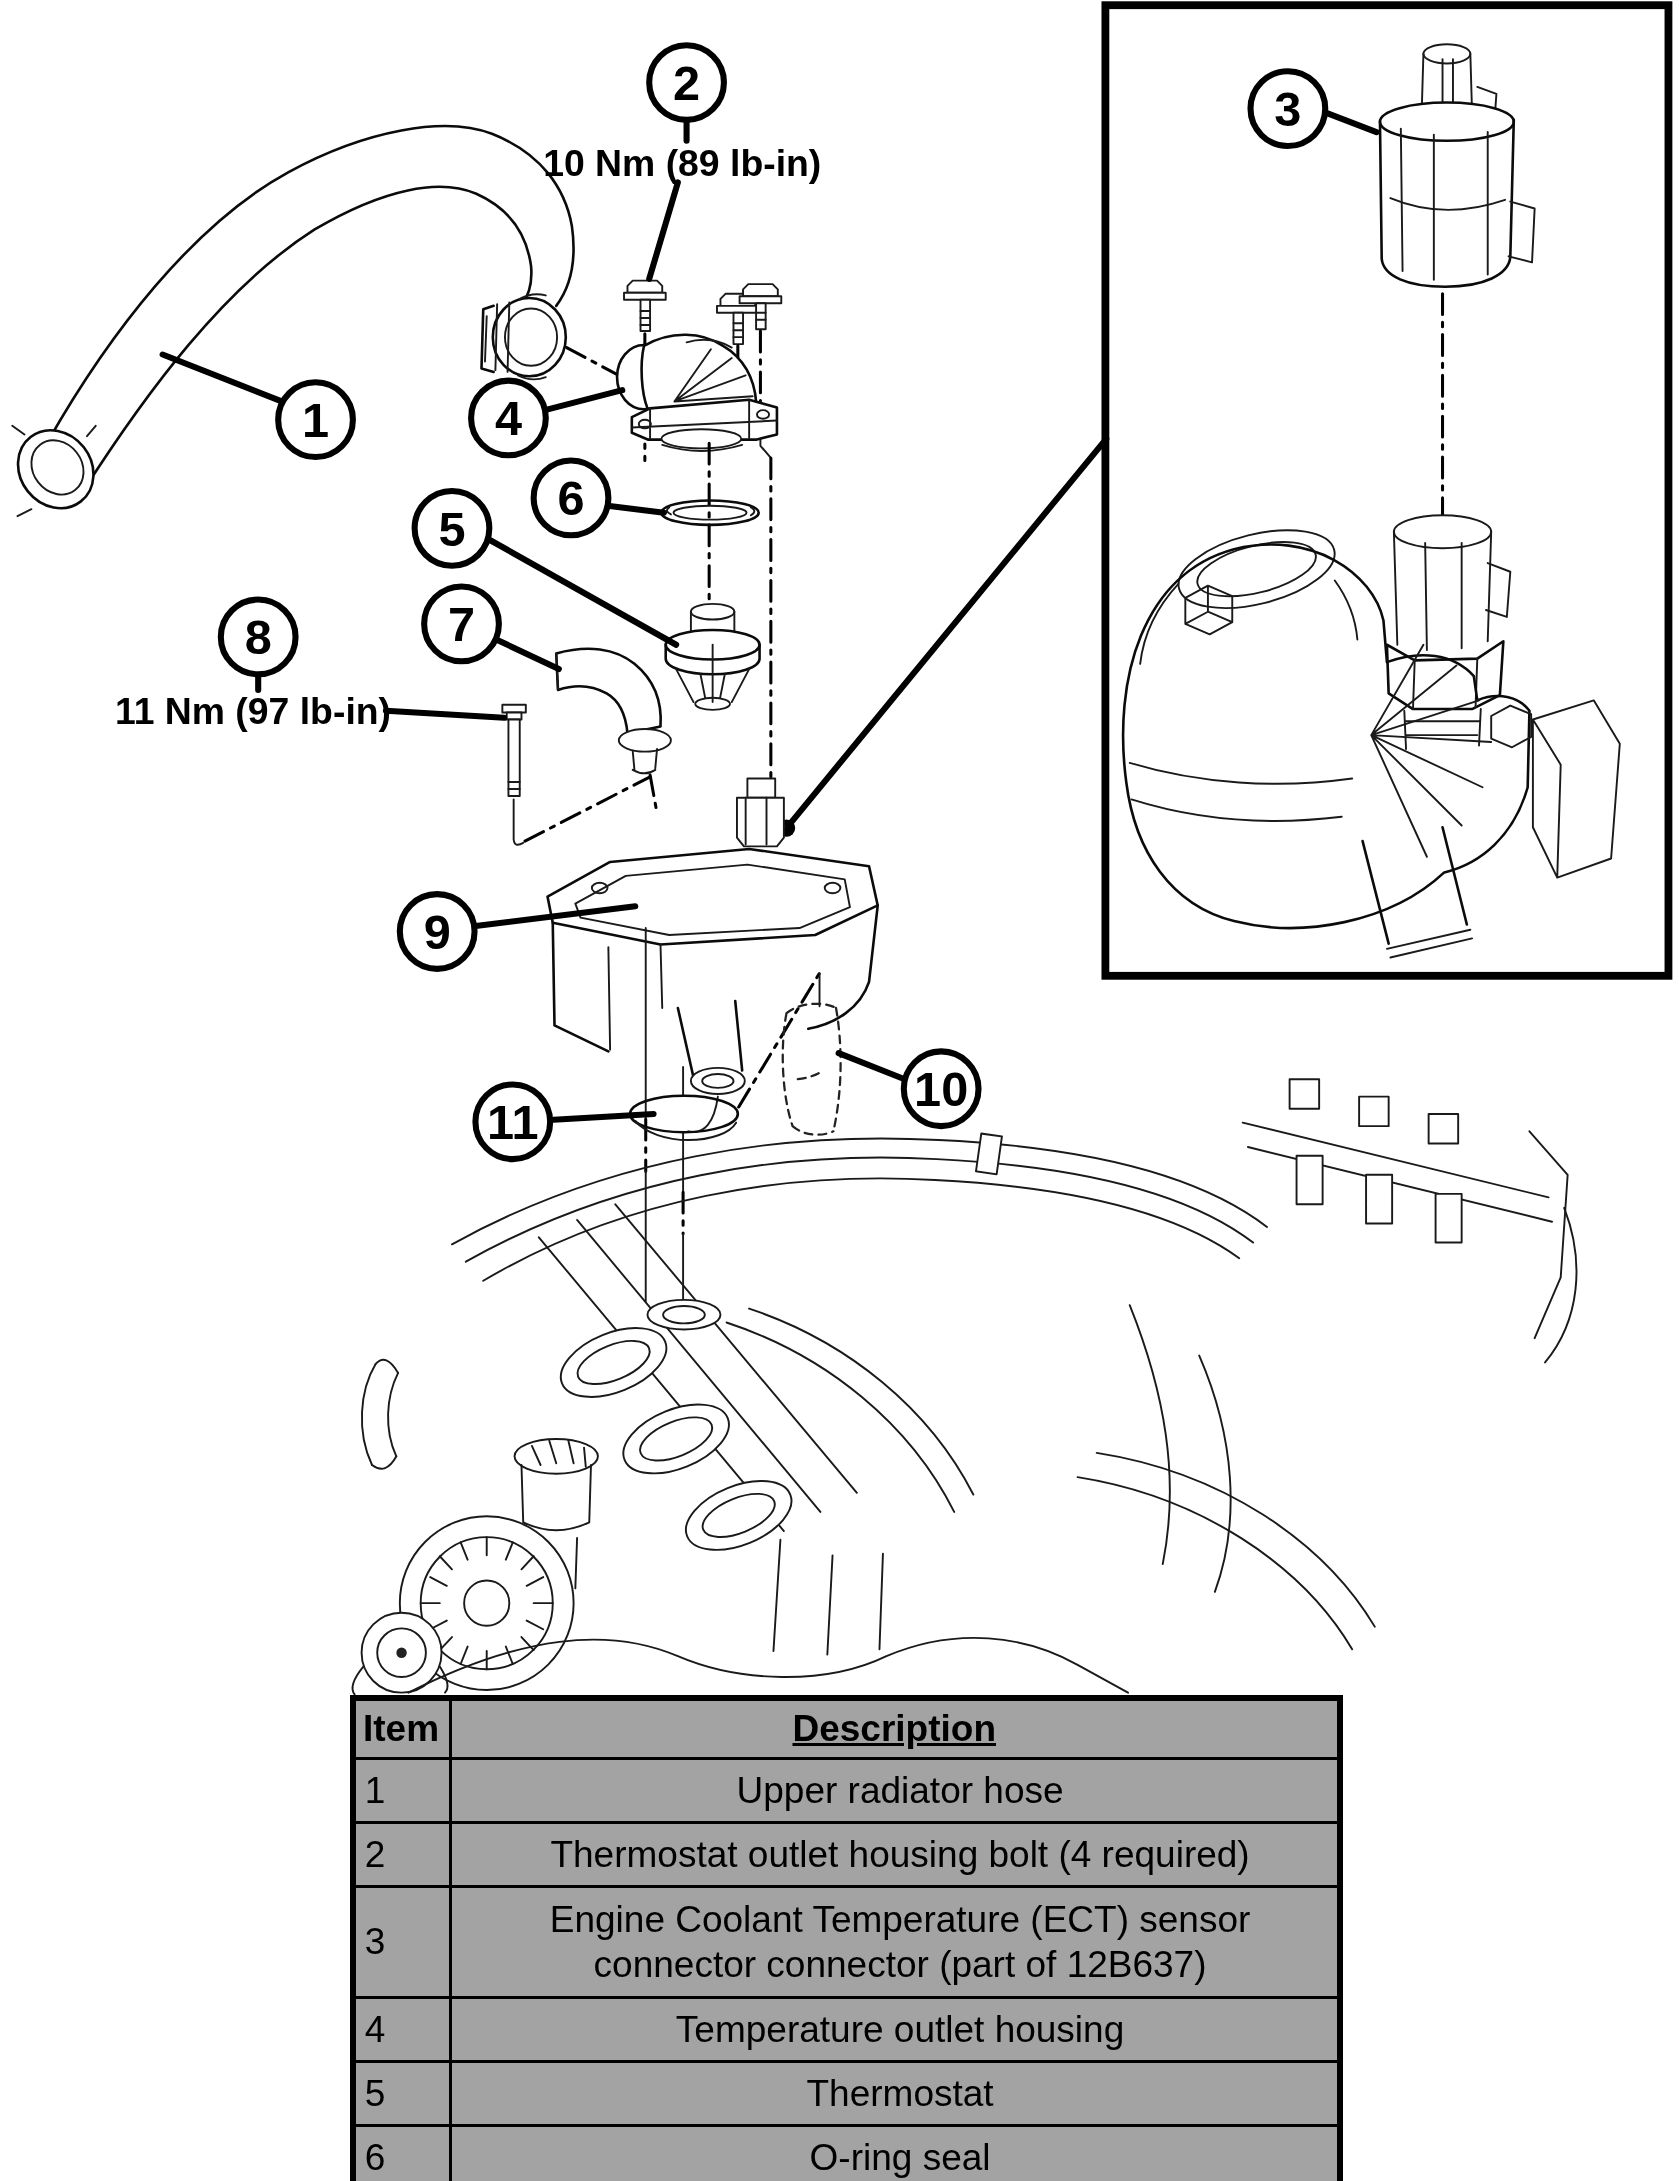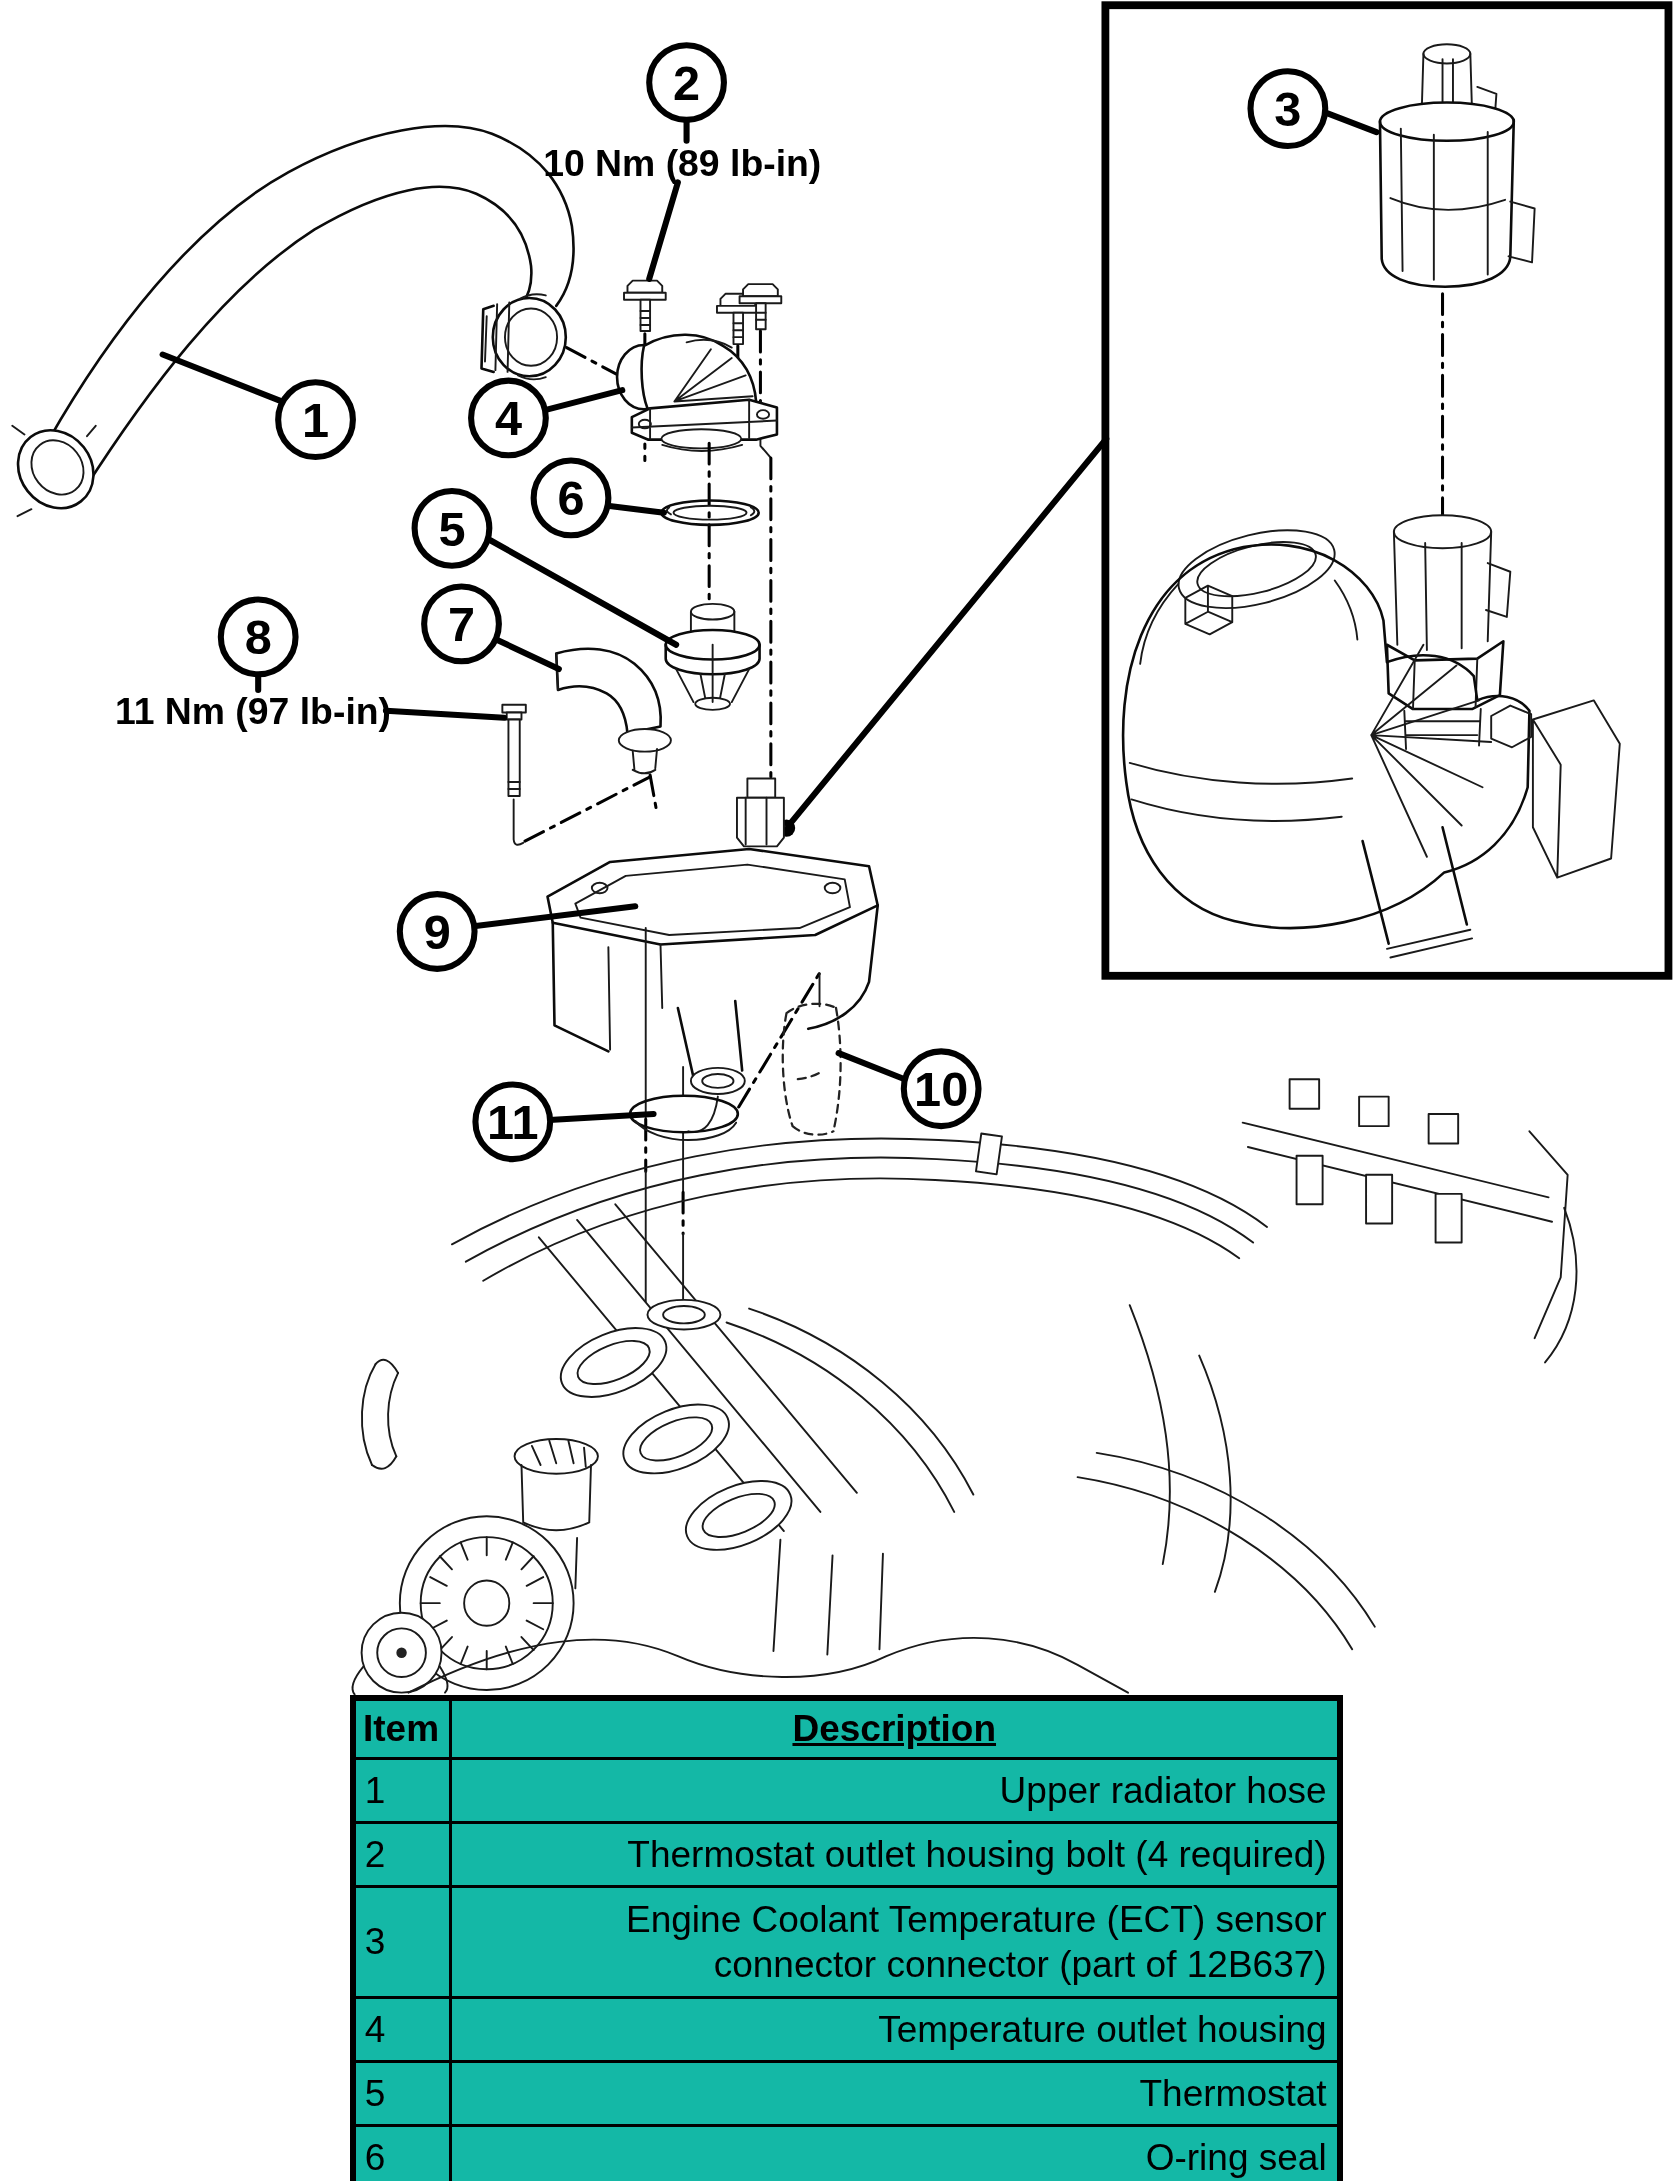--- a/index.html
+++ b/index.html
@@ -15,28 +15,28 @@
   .dd   {fill:none;stroke:#000;stroke-width:3.5;stroke-dasharray:24 9 5 9;stroke-linecap:round;}
   .dsh  {fill:none;stroke:#222;stroke-width:2.6;stroke-dasharray:9 7;stroke-linecap:round;}
   .co   {fill:#ffffff;stroke:#000;stroke-width:7;}
   .cot  {font:bold 56px "Liberation Sans",sans-serif;fill:#000;text-anchor:middle;}
   .torq {font:bold 43px "Liberation Sans",sans-serif;fill:#000;text-anchor:middle;}
   .inset{fill:#ffffff;stroke:#000;stroke-width:9;}
   
   #parts-table{position:absolute;left:350px;top:1695px;width:993px;border-collapse:collapse;
                background:#fff;table-layout:fixed;}
   #parts-table th,#parts-table td{border:3.5px solid #000;font-size:37px;color:#000;
-               vertical-align:middle;background:#14b8a6;}
+               vertical-align:middle;background:#a3a3a3;}
   #parts-table{border:6px solid #000;}
   #parts-table th{font-weight:bold;height:54px;}
   #parts-table .col-item{width:97px;}
   th.h-item{text-align:left;padding-left:7px;}
   th.h-desc{text-align:center;text-decoration:underline;}
   td.c-item{text-align:left;padding-left:8.7px;}
-  td.c-desc{text-align:right;padding-left:22px;padding-right:10.4px;line-height:1.22;}
+  td.c-desc{text-align:center;padding-left:22px;padding-right:10.4px;line-height:1.22;}
   tr.r-single td{height:59px;}
   tr.r-double td{height:106px;}
 </style>
 </head>
 <body>
 
 <div id="page">
 
 <svg id="art" width="1679" height="2181" viewBox="0 0 1932 2510" xmlns="http://www.w3.org/2000/svg">
 

